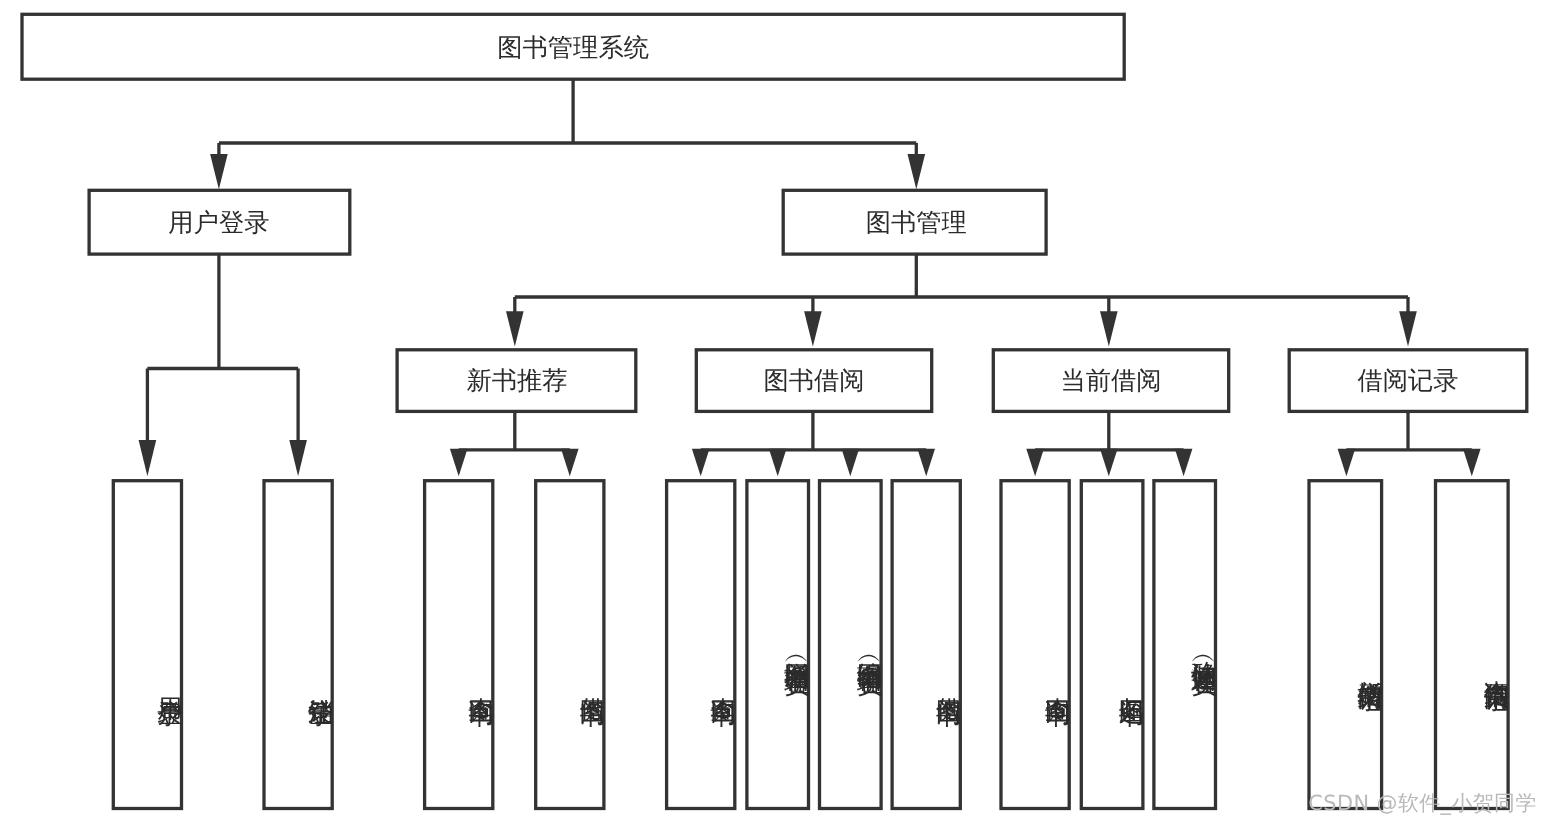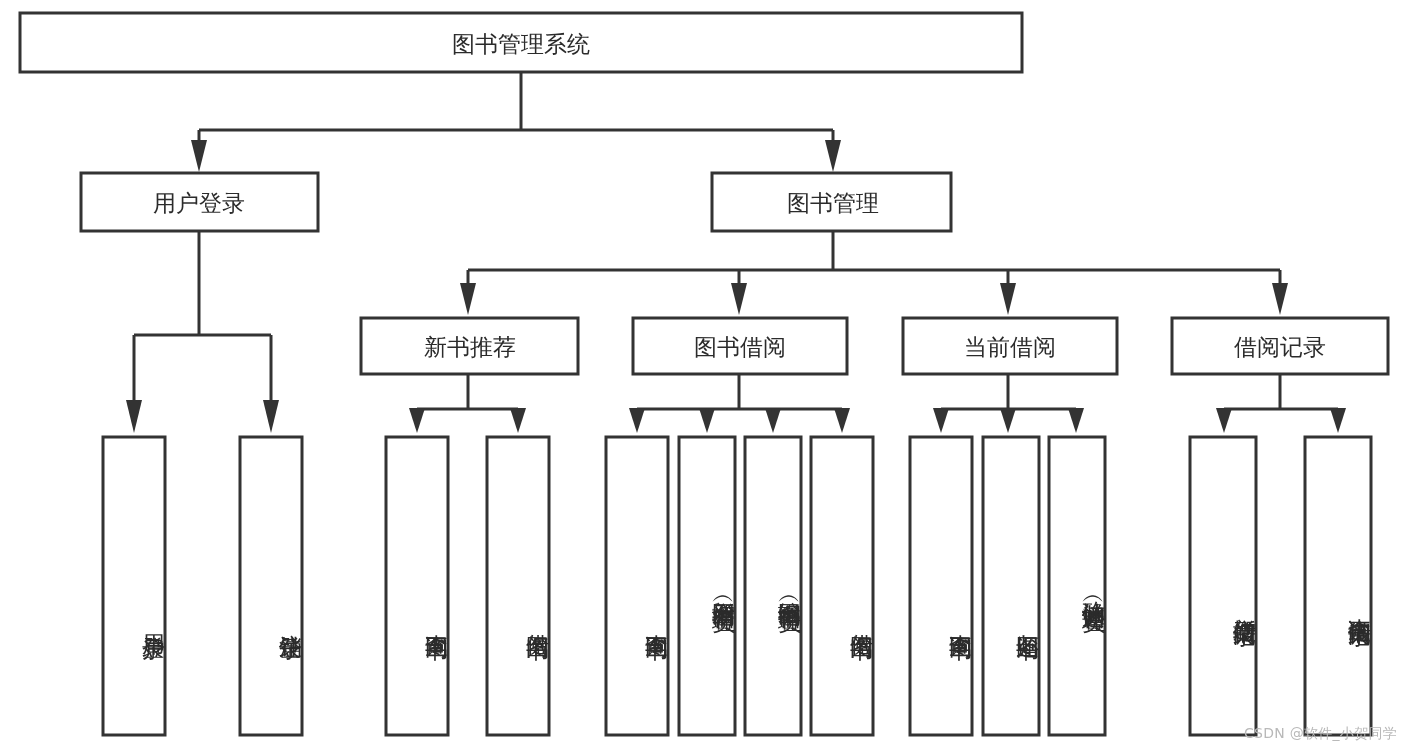--- a/index.html
+++ b/index.html
@@ -64,21 +64,21 @@
     white-space: nowrap;
     pointer-events: none;
     user-select: none;
   }
   .watermark {
     position: absolute;
     right: 8px;
     bottom: 4px;
     color: #b9b9b9;
     font-family: "DejaVu Sans", "Liberation Sans", sans-serif;
-    font-size: 14px;
+    font-size: 19px;
     letter-spacing: 0.02em;
     white-space: nowrap;
     user-select: none;
     margin-top: 25px;
   }
 </style>
 </head>
 <body>
 
 <div id="diagram-root">

